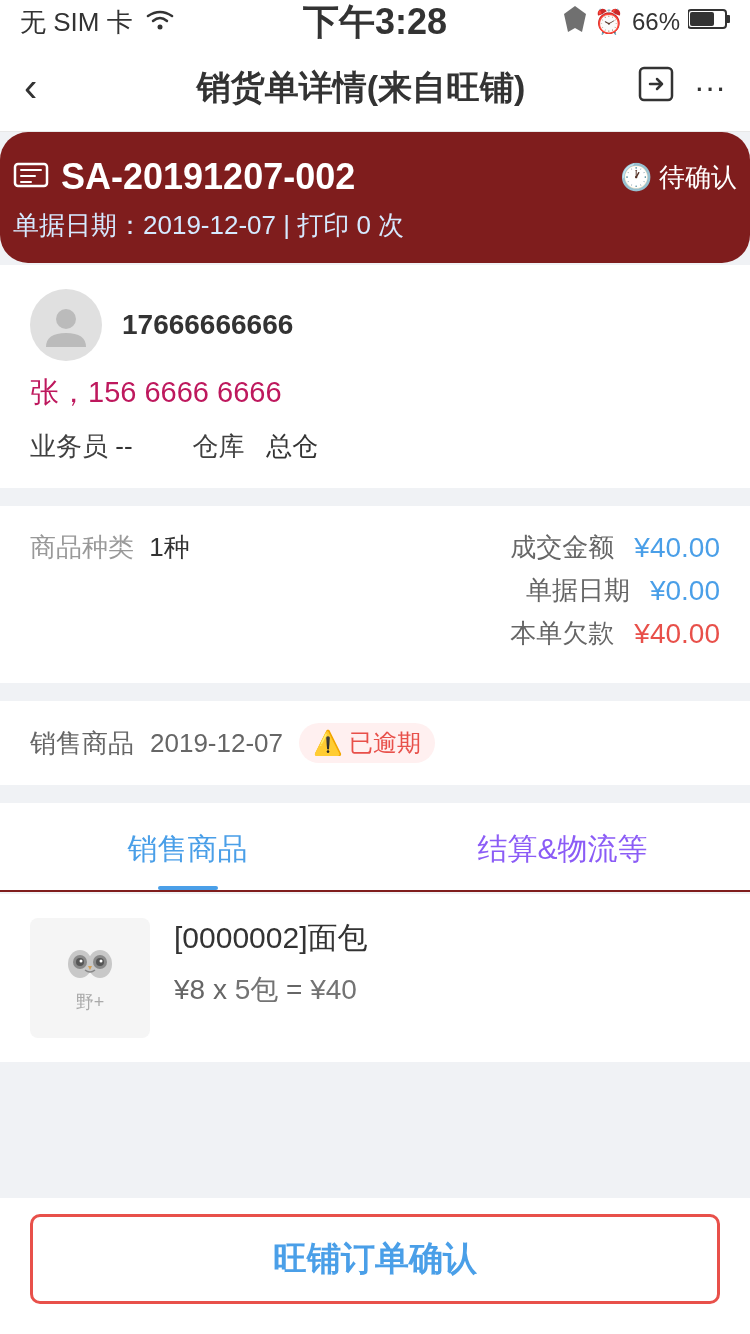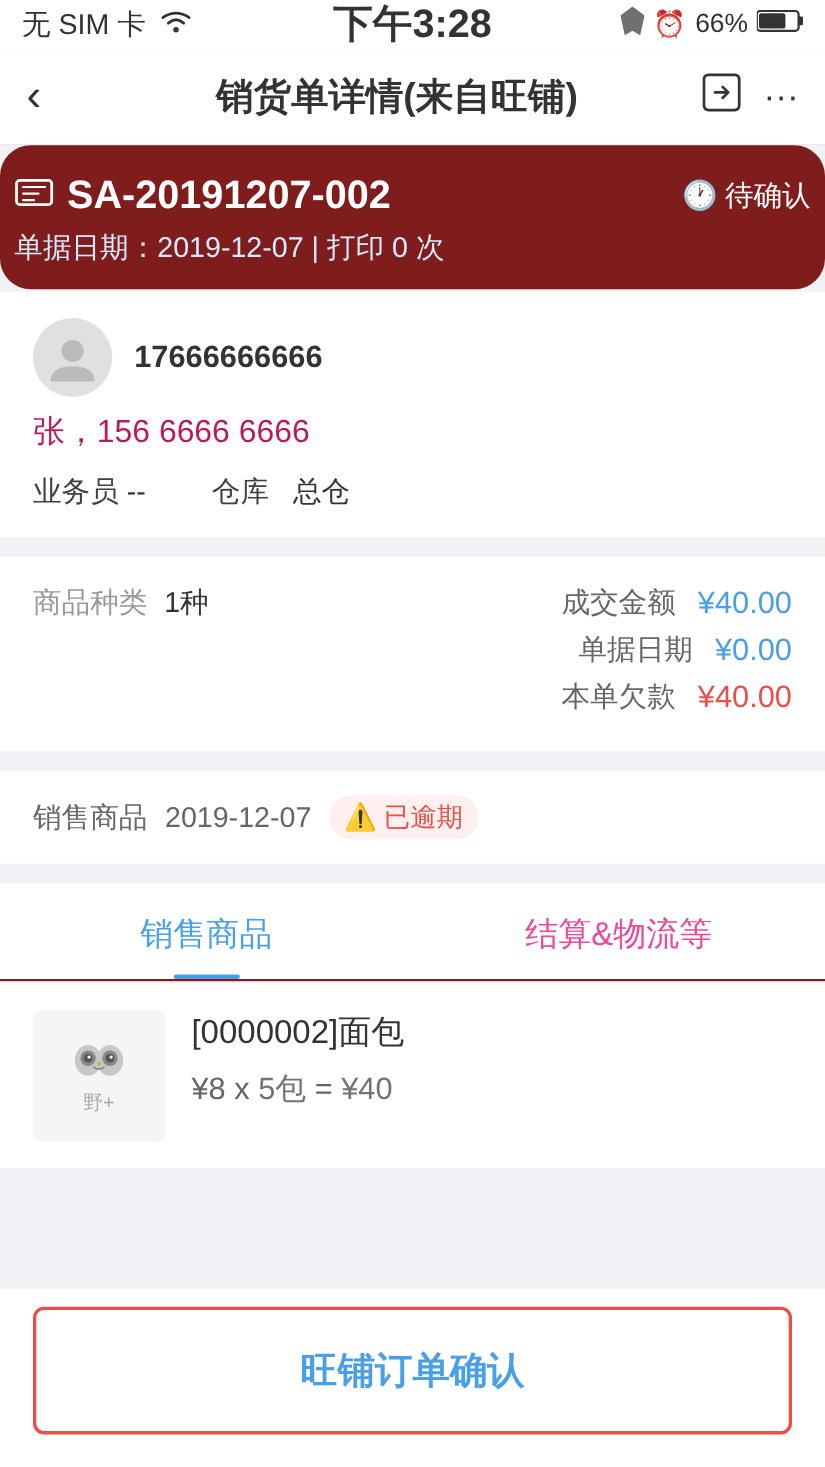--- a/index.html
+++ b/index.html
@@ -235,21 +235,21 @@
       background: #fff;
       display: flex;
       border-bottom: 2px solid #7f1d1d;
       margin-bottom: 2px;
     }
     .tab {
       flex: 1;
       text-align: center;
       padding: 26px 0 20px;
       font-size: 30px;
-      color: #ec4899;
+      color: #8b5cf6;
       cursor: pointer;
       position: relative;
     }
     .tab.active {
       color: #4a9fe8;
     }
     .tab.active::after {
       content: '';
       position: absolute;
       bottom: 0;
@@ -321,21 +321,21 @@
     .bottom-bar {
       position: fixed;
       bottom: 0;
       left: 0;
       width: 750px;
       background: #fff;
       padding: 16px 30px 30px;
     }
     .confirm-btn {
       width: 100%;
-      height: 116px;
+      height: 90px;
       border: 3px solid #e8504a;
       border-radius: 10px;
       background: #fff;
       color: #4a9fe8;
       font-size: 34px;
       font-weight: 600;
       cursor: pointer;
       display: flex;
       align-items: center;
       justify-content: center;

